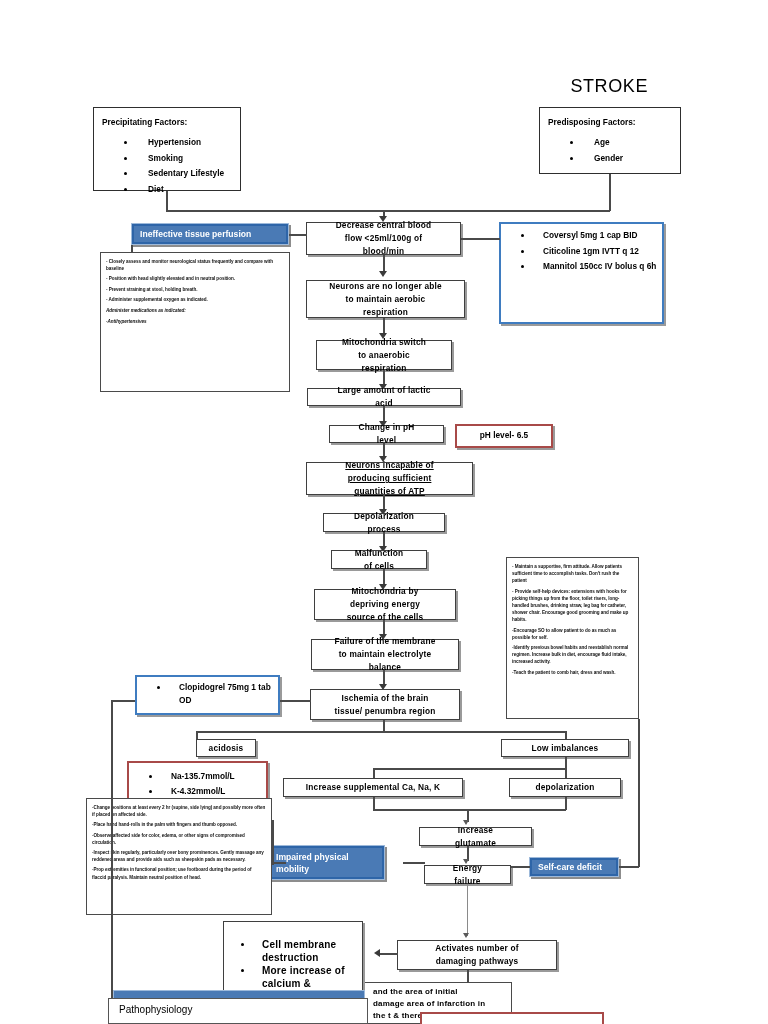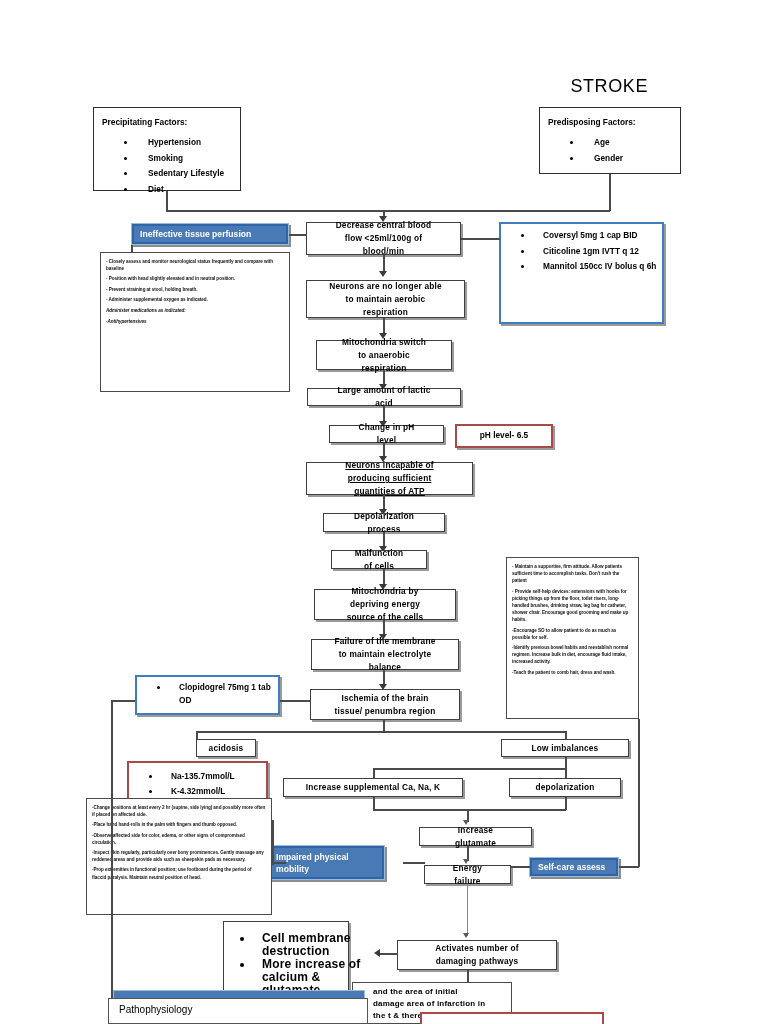--- a/index.html
+++ b/index.html
@@ -294,21 +294,21 @@
     <span>Ineffective tissue perfusion</span>
   </div>
   <div class="ln h" style="left:289px;top:234px;width:18px;"></div>
 
   <div class="dx" style="left:267px;top:845px;width:118px;height:35px;">
     <span>Impaired physical mobility</span>
   </div>
   <div class="ln h" style="left:403px;top:862px;width:22px;"></div>
 
   <div class="dx" style="left:529px;top:857px;width:90px;height:20px;">
-    <span>Self-care assess</span>
+    <span>Self-care deficit</span>
   </div>
   <div class="ln h" style="left:511px;top:866px;width:19px;"></div>
 
   <div class="medbox" style="left:499px;top:222px;width:165px;height:102px;">
     <ul>
       <li>Coversyl 5mg 1 cap BID</li>
       <li>Citicoline 1gm IVTT q 12</li>
       <li>Mannitol 150cc IV bolus q 6h</li>
     </ul>
   </div>
@@ -322,21 +322,21 @@
   <div class="ln h" style="left:280px;top:700px;width:31px;"></div>
 
   <div class="labbox" style="left:127px;top:761px;width:141px;height:48px;">
     <ul>
       <li>Na-135.7mmol/L</li>
       <li>K-4.32mmol/L</li>
     </ul>
   </div>
 
 
-  <div class="node left" style="left:223px;top:921px;width:126px;height:103px;align-items:flex-start;padding:10px 2px;font-size:12px;line-height:13px;">
+  <div class="node left" style="left:223px;top:921px;width:140px;height:103px;align-items:flex-start;padding:16px 2px;font-size:10px;line-height:13px;">
     <ul style="margin:0;padding-left:28px;list-style:disc;">
       <li style="padding-left:8px;">Cell membrane destruction</li>
       <li style="padding-left:8px;">More increase of calcium &amp; glutamate</li>
       <li style="padding-left:8px;">Vasoconstriction</li>
       <li style="padding-left:8px;">Generation of free radicals</li>
     </ul>
   </div>
 
   <div class="intbox" style="left:100px;top:252px;width:190px;height:140px;">
     <p>- Closely assess and monitor neurological status frequently and compare with baseline</p>

